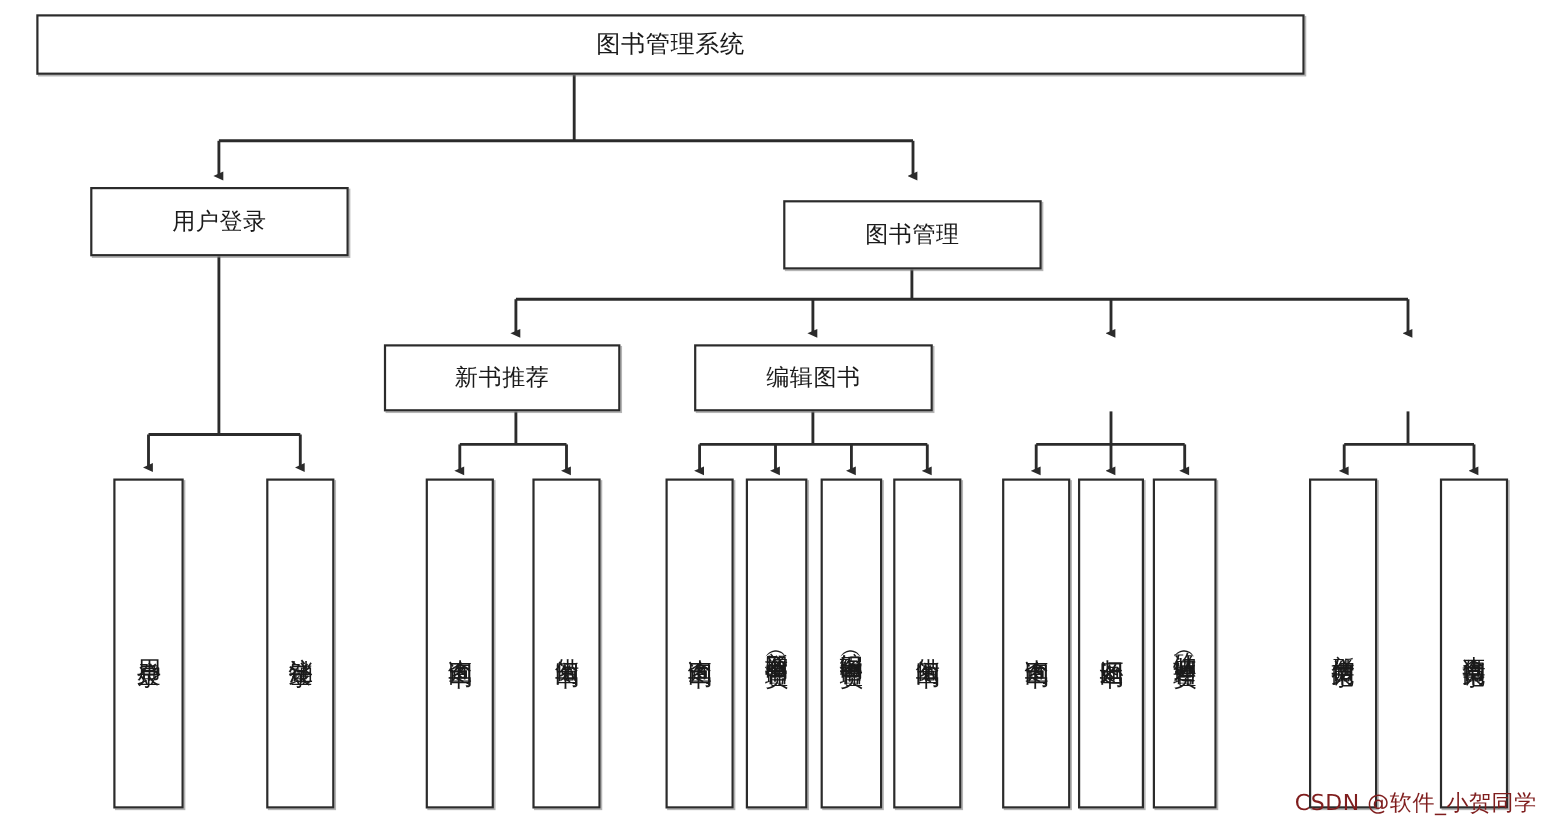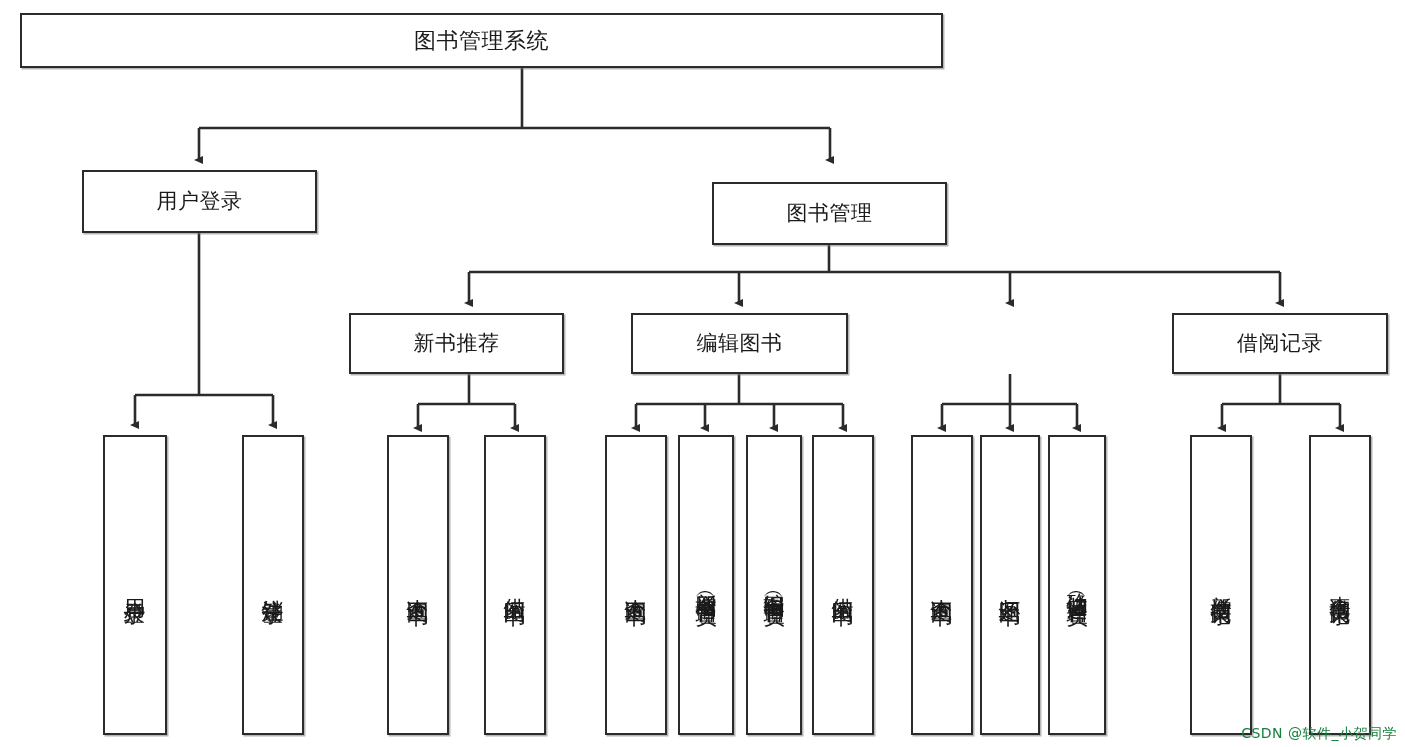--- a/index.html
+++ b/index.html
@@ -63,22 +63,22 @@
     letter-spacing: 2px;
     white-space: nowrap;
   }
   .node.v.tall .label {
     font-size: 21px;
   }
   .watermark {
     position: absolute;
     right: 8px;
     bottom: 4px;
-    font-size: 14px;
-    color: #15803d;
+    font-size: 20px;
+    color: #7f1d1d;
     letter-spacing: 0.5px;
     white-space: nowrap;
   }
 </style>
 </head>
 <body>
 
 <div id="canvas">
 
   <svg class="connectors" viewBox="0 0 1405 747" xmlns="http://www.w3.org/2000/svg">
@@ -124,39 +124,36 @@
       <path d="M1010,404 L1010,428" marker-end="url(#arrow)"></path>
       <path d="M1077,404 L1077,428" marker-end="url(#arrow)"></path>
 
       <path d="M1280,374 L1280,404"></path>
       <path d="M1222,404 L1340,404"></path>
       <path d="M1222,404 L1222,428" marker-end="url(#arrow)"></path>
       <path d="M1340,404 L1340,428" marker-end="url(#arrow)"></path>
     </g>
   </svg>
 
-  <div class="node h root" style="left:20px;top:13px;width:923px;height:55px;">
+  <div class="node h root" style="left:33px;top:13px;width:1153px;height:55px;">
     <span class="label">图书管理系统</span>
   </div>
 
   <div class="node h" style="left:82px;top:170px;width:235px;height:63px;">
     <span class="label">用户登录</span>
   </div>
   <div class="node h" style="left:712px;top:170px;width:235px;height:63px;margin-top:12px;">
     <span class="label">图书管理</span>
   </div>
 
   <div class="node h" style="left:349px;top:313px;width:215px;height:61px;">
     <span class="label">新书推荐</span>
   </div>
   <div class="node h" style="left:631px;top:313px;width:217px;height:61px;">
     <span class="label">编辑图书</span>
-  </div>
-  <div class="node h" style="left:1172px;top:313px;width:216px;height:61px;">
-    <span class="label">借阅记录</span>
   </div>
 
   <div class="node v" style="left:103px;top:435px;width:64px;height:300px;">
     <span class="label">用户登录</span>
   </div>
   <div class="node v" style="left:242px;top:435px;width:62px;height:300px;">
     <span class="label">注销登录</span>
   </div>
 
   <div class="node v" style="left:387px;top:435px;width:62px;height:300px;">

